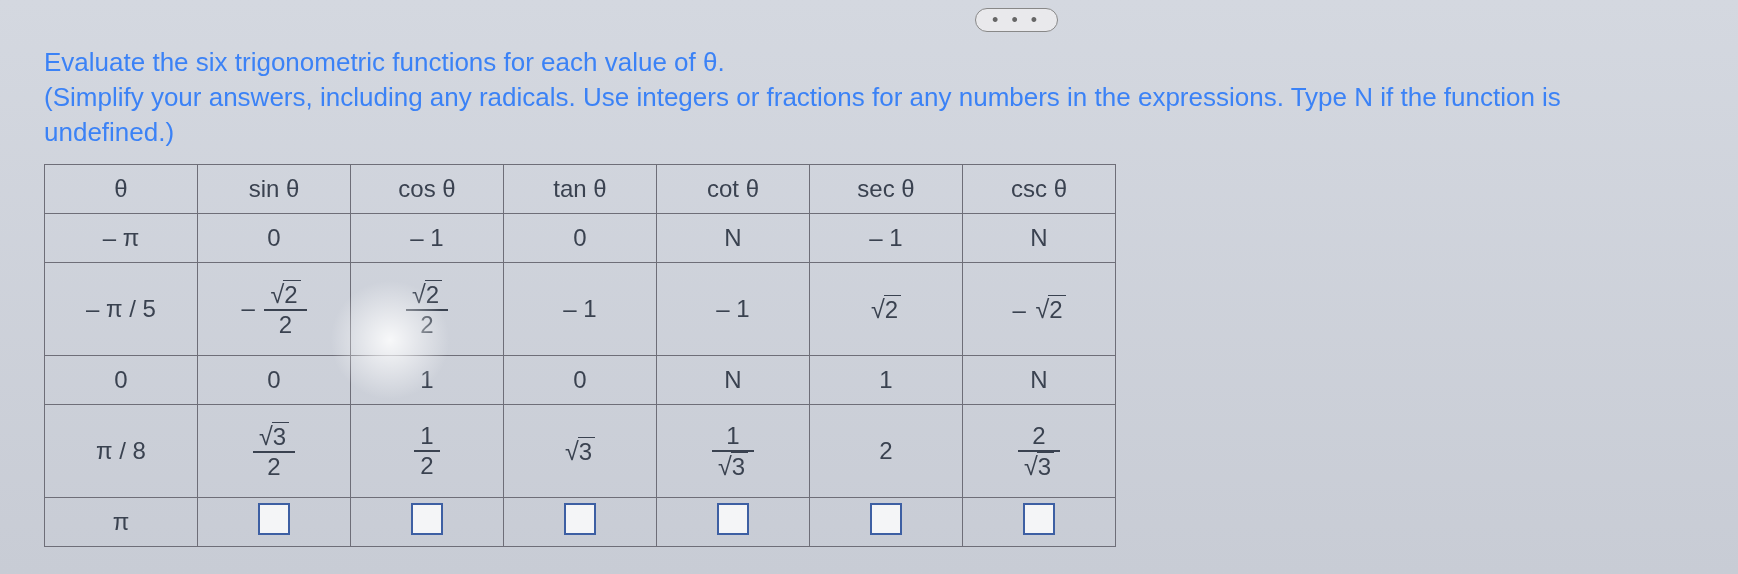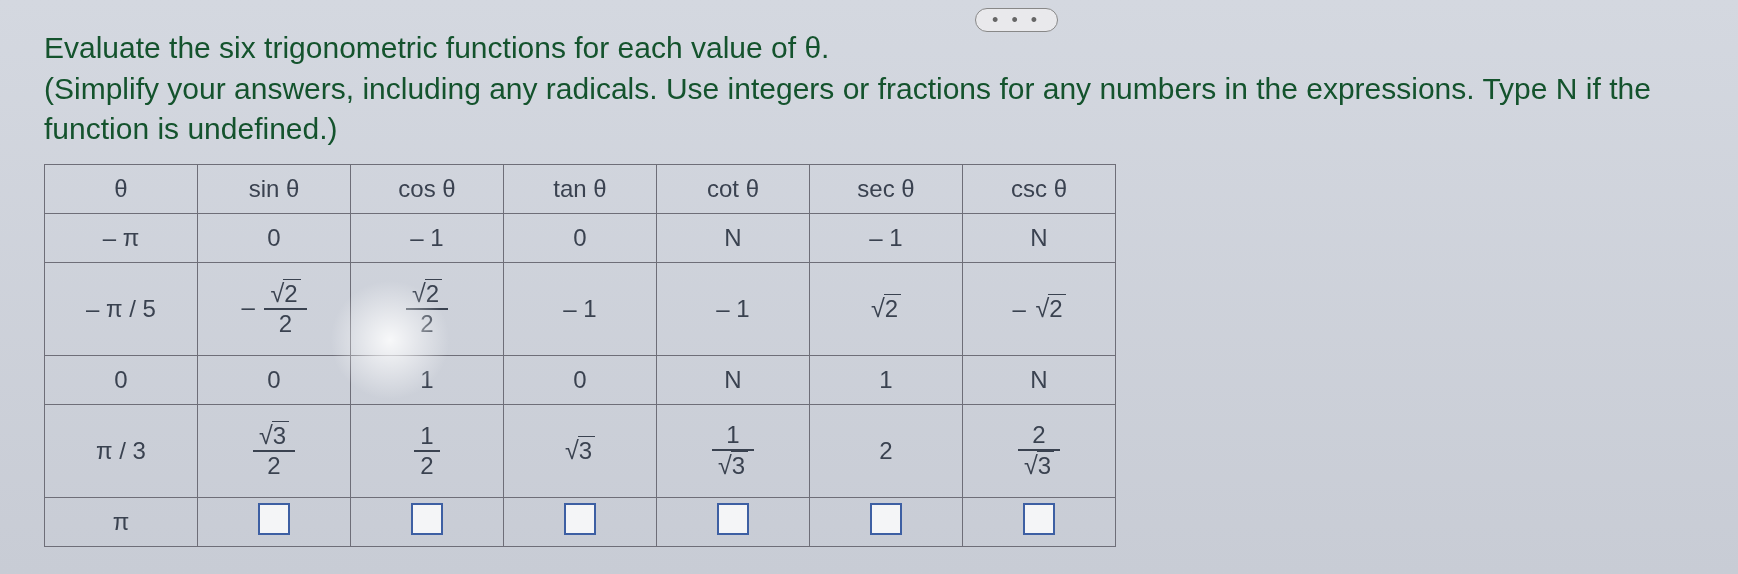--- a/index.html
+++ b/index.html
@@ -23,24 +23,25 @@
     background: #e9e9ec;
     font-size: 18px;
     letter-spacing: 4px;
     color: #666;
     line-height: 1;
   }
   .content {
     padding: 28px 44px 0 44px;
   }
   .question {
-    font-size: 30px;
+    font-size: 26px;
     line-height: 1.35;
-    color: #14532d;
+    color: #3b82f6;
     margin-bottom: 14px;
+    margin-top: 17px;
   }
   table {
     border-collapse: collapse;
     font-size: 24px;
   }
   td {
     border: 1.5px solid #6e6e78;
     text-align: center;
     vertical-align: middle;
     height: 46px;
@@ -150,21 +151,21 @@
       <td>0</td>
       <td>0</td>
       <td>1</td>
       <td>0</td>
       <td>N</td>
       <td>1</td>
       <td>N</td>
     </tr>
 
     <tr class="taller">
-      <td>π / 3</td>
+      <td>π / 8</td>
       <td>
         <span class="frac">
           <span class="num"><span class="sqrt"><span class="rad">3</span></span></span>
           <span class="den">2</span>
         </span>
       </td>
       <td>
         <span class="frac">
           <span class="num">1</span>
           <span class="den">2</span>

